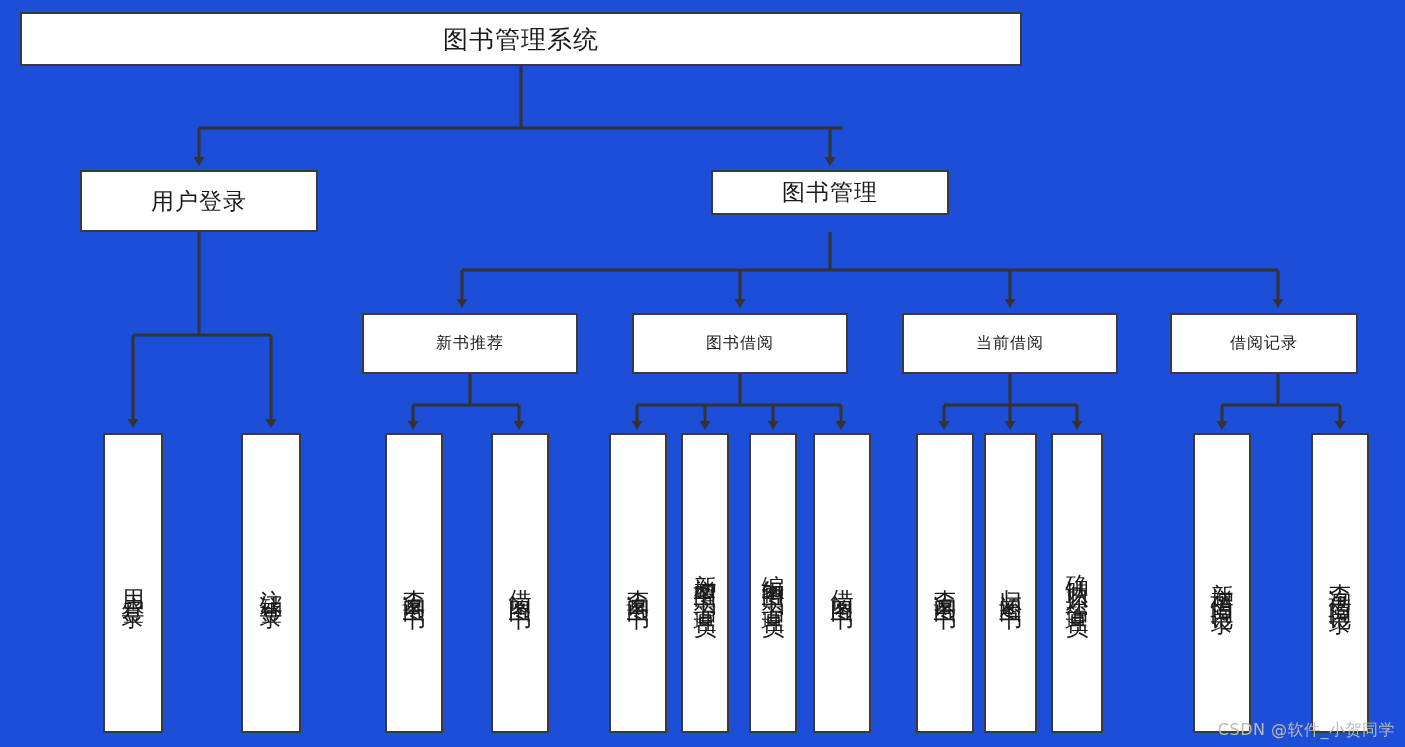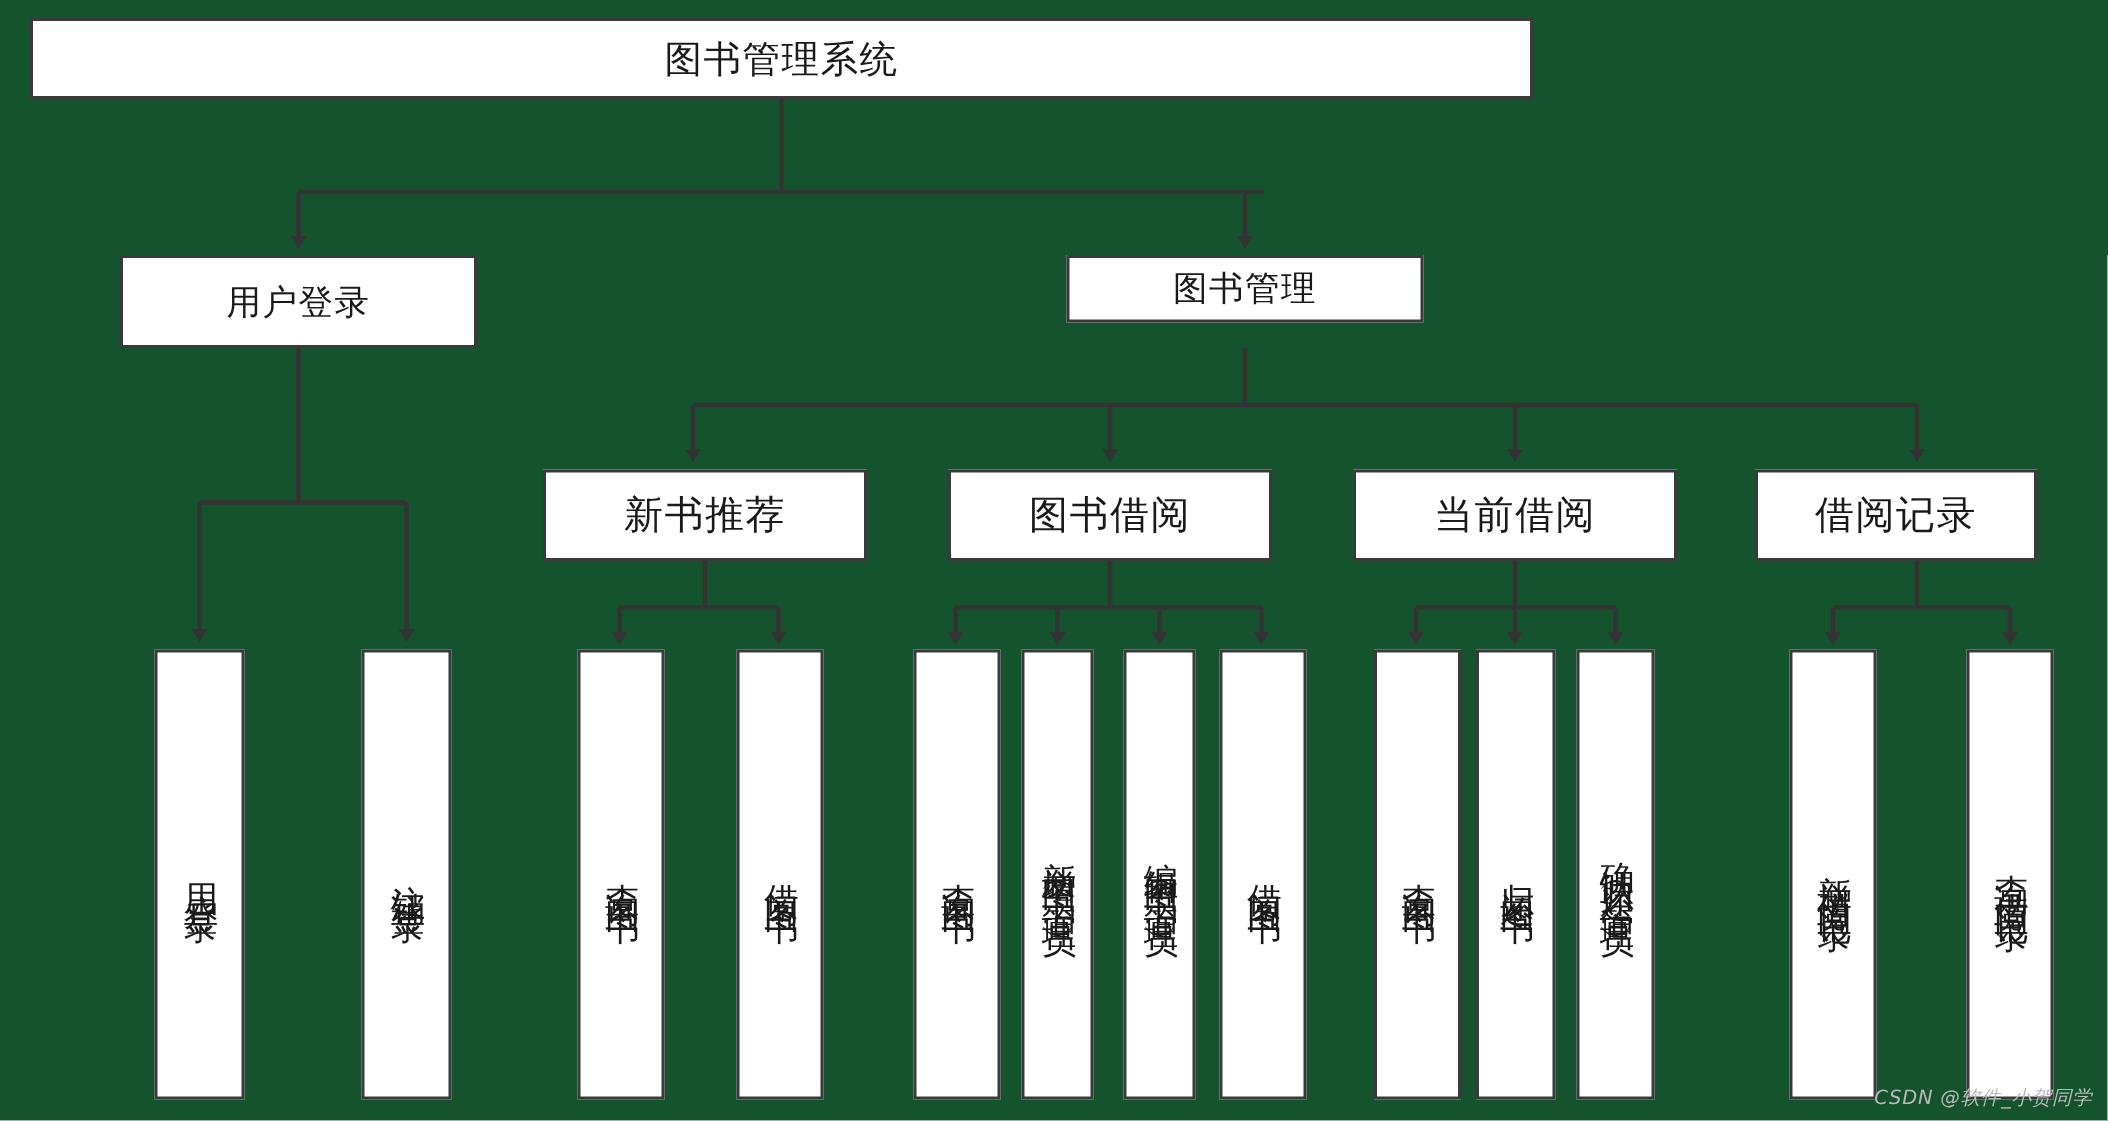--- a/index.html
+++ b/index.html
@@ -4,21 +4,21 @@
 <style>
   html, body {
     margin: 0;
     padding: 0;
     background: #ffffff;
   }
   #canvas {
     position: relative;
     width: 1405px;
     height: 747px;
-    background: #14532d;
+    background: #1d4ed8;
     overflow: hidden;
     font-family: "DejaVu Sans", "Liberation Sans", sans-serif;
   }
   #connectors {
     position: absolute;
     left: 0;
     top: 0;
     width: 1405px;
     height: 747px;
     pointer-events: none;
@@ -36,46 +36,45 @@
   }
   .node.level0 {
     font-size: 25px;
     letter-spacing: 1px;
   }
   .node.level1 {
     font-size: 23px;
     letter-spacing: 1px;
   }
   .node.level2 {
-    font-size: 26px;
+    font-size: 16px;
     letter-spacing: 1px;
   }
   .node.leaf {
     font-size: 23px;
   }
   .node.leaf .vtext {
     writing-mode: vertical-rl;
     text-orientation: upright;
     letter-spacing: 6px;
     line-height: 1;
     white-space: nowrap;
   }
   .node .htext {
     white-space: nowrap;
   }
   #watermark {
     position: absolute;
     right: 10px;
     bottom: 6px;
-    font-size: 13px;
+    font-size: 16px;
     color: #b9b9b9;
     letter-spacing: 0.5px;
     white-space: nowrap;
     z-index: 3;
-    font-style: italic;
   }
 </style>
 </head>
 <body>
 
 <div id="canvas">
 
   <svg id="connectors" viewBox="0 0 1405 747">
     <defs>
       <marker id="arrow" markerWidth="9" markerHeight="11" refX="1" refY="5.5" orient="auto" markerUnits="userSpaceOnUse">

